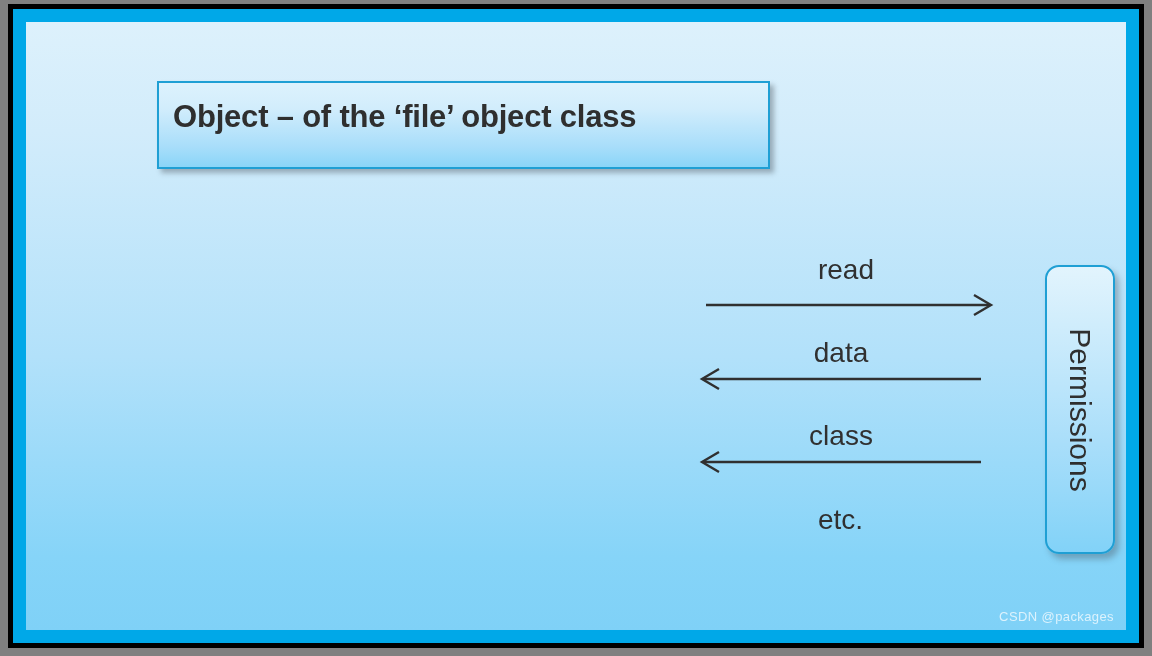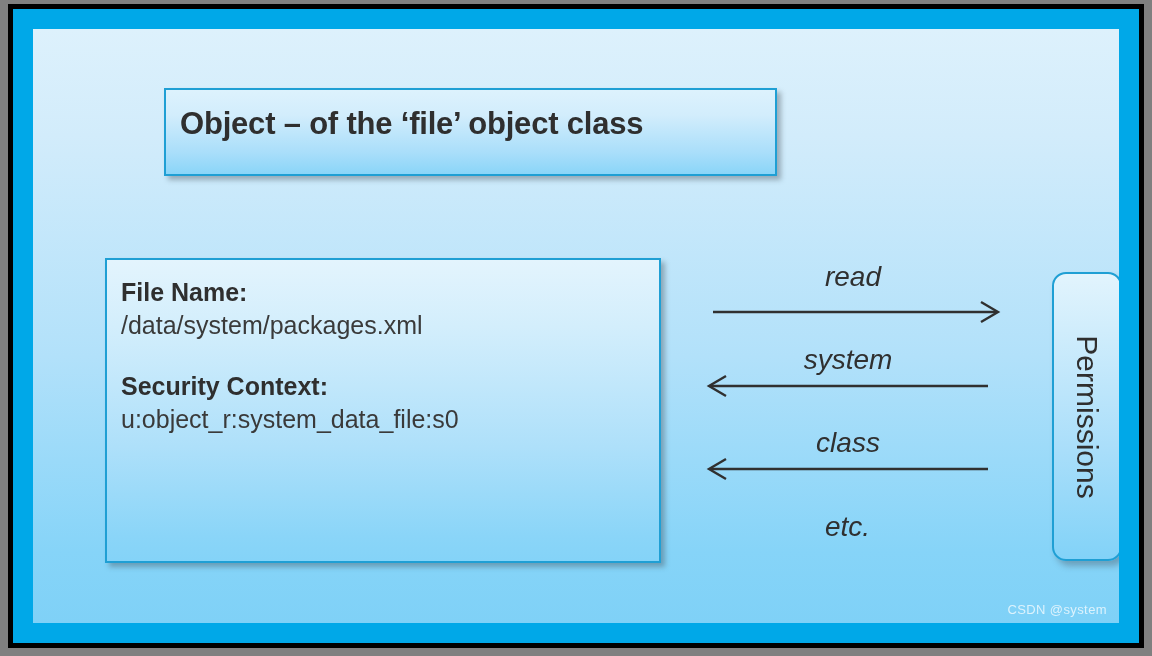--- a/index.html
+++ b/index.html
@@ -17,21 +17,21 @@
   
   #slide-frame {
     position: absolute;
     left: 8px;
     top: 4px;
     width: 1136px;
     height: 644px;
     box-sizing: border-box;
     border: 5px solid #000000;
     background: #00a8e8;
-    padding: 20px;
+    padding: 13px;
   }
   #slide-canvas {
     position: relative;
     width: 100%;
     height: 100%;
     box-sizing: border-box;
     background: linear-gradient(to bottom, #ddf1fc 0%, #d2ecfb 18%, #b2e1fa 55%, #86d4f8 88%, #7fd1f7 100%);
     overflow: hidden;
   }
 
@@ -95,21 +95,20 @@
     width: 320px;
     height: 300px;
   }
   .arrow-row { position: absolute; left: 0; width: 320px; }
   .arrow-label {
     position: absolute;
     text-align: center;
     font-size: 28px;
     color: #303030;
     white-space: nowrap;
-    font-style: italic;
   }
   .arrow-svg { position: absolute; left: 0; }
 
   
   #permissions-box {
     position: absolute;
     left: 1019px;
     top: 243px;
     width: 70px;
     height: 289px;
@@ -145,40 +144,33 @@
 </head>
 <body>
 
 <div id="slide-frame">
   <div id="slide-canvas">
 
     <div id="title-box">
       <div id="title-text">Object – of the ‘file’ object class</div>
     </div>
 
-    <div id="object-box">
-      <div class="obj-label">File Name:</div>
-      <div class="obj-value">/data/system/packages.xml</div>
-      <div class="obj-gap"></div>
-      <div class="obj-label">Security Context:</div>
-      <div class="obj-value">u:object_r:system_data_file:s0</div>
-    </div>
 
     <div id="arrows-area">
 
       <div class="arrow-row" style="top:0px;">
         <div class="arrow-label" style="left:0; top:0; width:320px;">read</div>
         <svg class="arrow-svg" width="320" height="30" style="top:36px;">
           <line x1="20" y1="15" x2="303" y2="15" stroke="#303030" stroke-width="2.4"></line>
           <polyline points="288,5 305,15 288,25" fill="none" stroke="#303030" stroke-width="2.4"></polyline>
         </svg>
       </div>
 
       <div class="arrow-row" style="top:83px;">
-        <div class="arrow-label" style="left:0; top:0; width:310px;">system</div>
+        <div class="arrow-label" style="left:0; top:0; width:310px;">data</div>
         <svg class="arrow-svg" width="320" height="30" style="top:27px;">
           <line x1="18" y1="15" x2="295" y2="15" stroke="#303030" stroke-width="2.4"></line>
           <polyline points="33,5 16,15 33,25" fill="none" stroke="#303030" stroke-width="2.4"></polyline>
         </svg>
       </div>
 
       <div class="arrow-row" style="top:166px;">
         <div class="arrow-label" style="left:0; top:0; width:310px;">class</div>
         <svg class="arrow-svg" width="320" height="30" style="top:27px;">
           <line x1="18" y1="15" x2="295" y2="15" stroke="#303030" stroke-width="2.4"></line>
@@ -186,16 +178,16 @@
         </svg>
       </div>
 
       <div class="arrow-label" style="left:12px; top:250px; width:285px;">etc.</div>
     </div>
 
     <div id="permissions-box">
       <div id="permissions-label">Permissions</div>
     </div>
 
-    <div id="watermark">CSDN @system</div>
+    <div id="watermark">CSDN @packages</div>
 
   </div>
 </div>
 
 </body></html>

